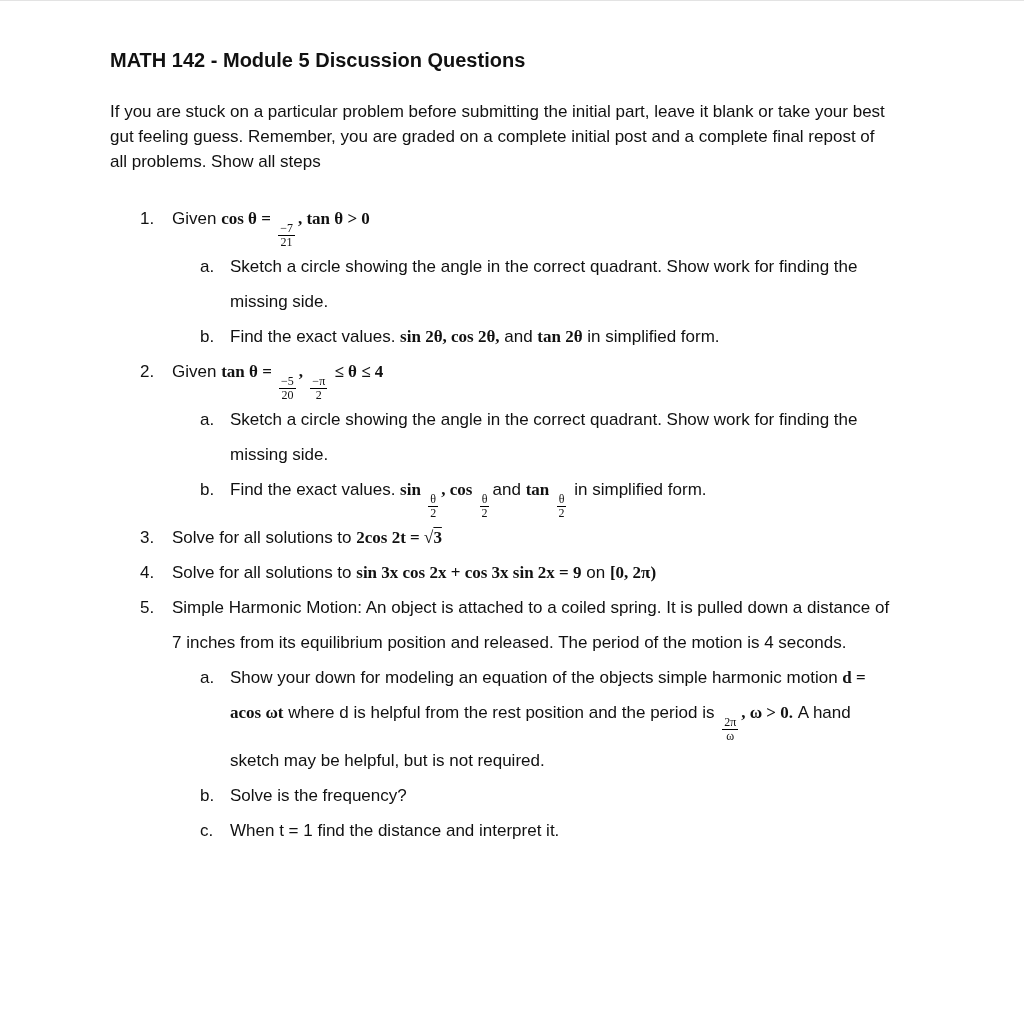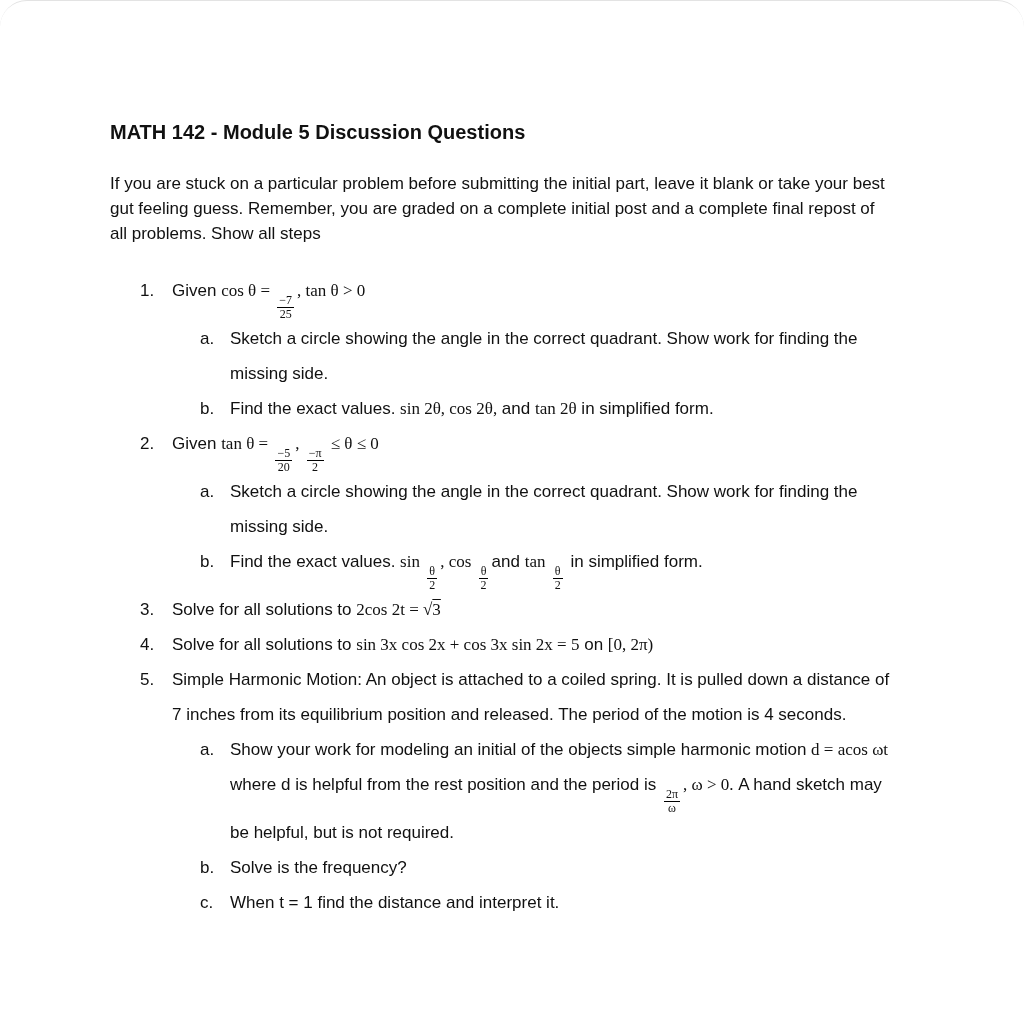--- a/index.html
+++ b/index.html
@@ -1,26 +1,25 @@
 <!DOCTYPE html>
 <html><head>
 <meta charset="utf-8">
 <style>
   * { box-sizing: border-box; }
   html, body { margin: 0; padding: 0; background: #fff; }
   .page {
     width: 1024px;
     height: 1009px;
     background: #fff;
-    padding: 120px 132px 0 110px;
+    padding: 48px 132px 0 110px;
     font-family: "Liberation Sans", sans-serif;
     color: #111;
     border-top: 1px solid #e3e3e3;
     overflow: hidden;
-    border-radius: 27px;
   }
   .title {
     font-size: 20px;
     font-weight: 700;
     margin: 0 0 27px 0;
   }
   .intro {
     font-size: 17px;
     line-height: 25px;
     margin: 16px 0 27px 0;
@@ -29,21 +28,21 @@
     display: flex;
     align-items: baseline;
     font-size: 17px;
     line-height: 35px;
     margin-left: 30px;
   }
   .qrow.sub { margin-left: 90px; }
   .qnum { flex: 0 0 32px; }
   .sub .qnum { flex: 0 0 30px; }
   .qbody { flex: 1 1 auto; }
-  .m { font-family: "Liberation Serif", serif; }
+  .m { font-family: "Liberation Serif", serif; font-weight: bold; }
   .frac {
     display: inline-flex;
     flex-direction: column;
     align-items: center;
     font-family: "Liberation Serif", serif;
     font-size: 12px;
     line-height: 13px;
     vertical-align: -8px;
     margin: 0 3px;
   }
@@ -57,21 +56,21 @@
 <div class="page">
 
   <h1 class="title">MATH 142 - Module 5 Discussion Questions</h1>
 
   <p class="intro">If you are stuck on a particular problem before submitting the initial part, leave it blank or take your best gut feeling guess. Remember, you are graded on a complete initial post and a complete final repost of all problems. Show all steps</p>
 
   <div class="qrow">
     <span class="qnum">1.</span>
     <div class="qbody"><span>Given </span><span class="m">cos θ = </span><span class="frac">
           <span class="fn">−7</span>
-          <span class="fd">25</span>
+          <span class="fd">21</span>
         </span><span class="m">, tan θ &gt; 0</span></div>
   </div>
 
   <div class="qrow sub">
     <span class="qnum">a.</span>
     <div class="qbody"><span>Sketch a circle showing the angle in the correct quadrant. Show work for finding the missing side.</span></div>
   </div>
 
   <div class="qrow sub">
     <span class="qnum">b.</span>
@@ -79,21 +78,21 @@
   </div>
 
   <div class="qrow">
     <span class="qnum">2.</span>
     <div class="qbody"><span>Given </span><span class="m">tan θ = </span><span class="frac">
           <span class="fn">−5</span>
           <span class="fd">20</span>
         </span><span class="m">, </span><span class="frac">
           <span class="fn">−π</span>
           <span class="fd">2</span>
-        </span><span class="m"> ≤ θ ≤  0</span></div>
+        </span><span class="m"> ≤ θ ≤  4</span></div>
   </div>
 
   <div class="qrow sub">
     <span class="qnum">a.</span>
     <div class="qbody"><span>Sketch a circle showing the angle in the correct quadrant. Show work for finding the missing side.</span></div>
   </div>
 
   <div class="qrow sub">
     <span class="qnum">b.</span>
     <div class="qbody"><span>Find the exact values. </span><span class="m">sin </span><span class="frac">
@@ -108,31 +107,31 @@
         </span><span> in simplified form.</span></div>
   </div>
 
   <div class="qrow">
     <span class="qnum">3.</span>
     <div class="qbody"><span>Solve for all solutions to </span><span class="m">2cos 2t = </span><span class="m"><span>√</span><span class="rad">3</span></span></div>
   </div>
 
   <div class="qrow">
     <span class="qnum">4.</span>
-    <div class="qbody"><span>Solve for all solutions to </span><span class="m">sin 3x cos 2x + cos 3x sin 2x = 5</span><span> on </span><span class="m">[0, 2π)</span></div>
+    <div class="qbody"><span>Solve for all solutions to </span><span class="m">sin 3x cos 2x + cos 3x sin 2x = 9</span><span> on </span><span class="m">[0, 2π)</span></div>
   </div>
 
   <div class="qrow">
     <span class="qnum">5.</span>
     <div class="qbody"><span>Simple Harmonic Motion:  An object is attached to a coiled spring. It is pulled down a distance of 7 inches from its equilibrium position and released. The period of the motion is 4 seconds.</span></div>
   </div>
 
   <div class="qrow sub">
     <span class="qnum">a.</span>
-    <div class="qbody"><span>Show your work for modeling an initial of the objects simple harmonic motion </span><span class="m">d = acos ωt</span><span> where d is helpful from the rest position and the period is </span><span class="frac">
+    <div class="qbody"><span>Show your down for modeling an equation of the objects simple harmonic motion </span><span class="m">d = acos ωt</span><span> where d is helpful from the rest position and the period is </span><span class="frac">
           <span class="fn">2π</span>
           <span class="fd">ω</span>
         </span><span class="m">, ω &gt; 0.</span><span> A hand sketch may be helpful, but is not required.</span></div>
   </div>
 
   <div class="qrow sub">
     <span class="qnum">b.</span>
     <div class="qbody"><span>Solve is the frequency?</span></div>
   </div>
 

